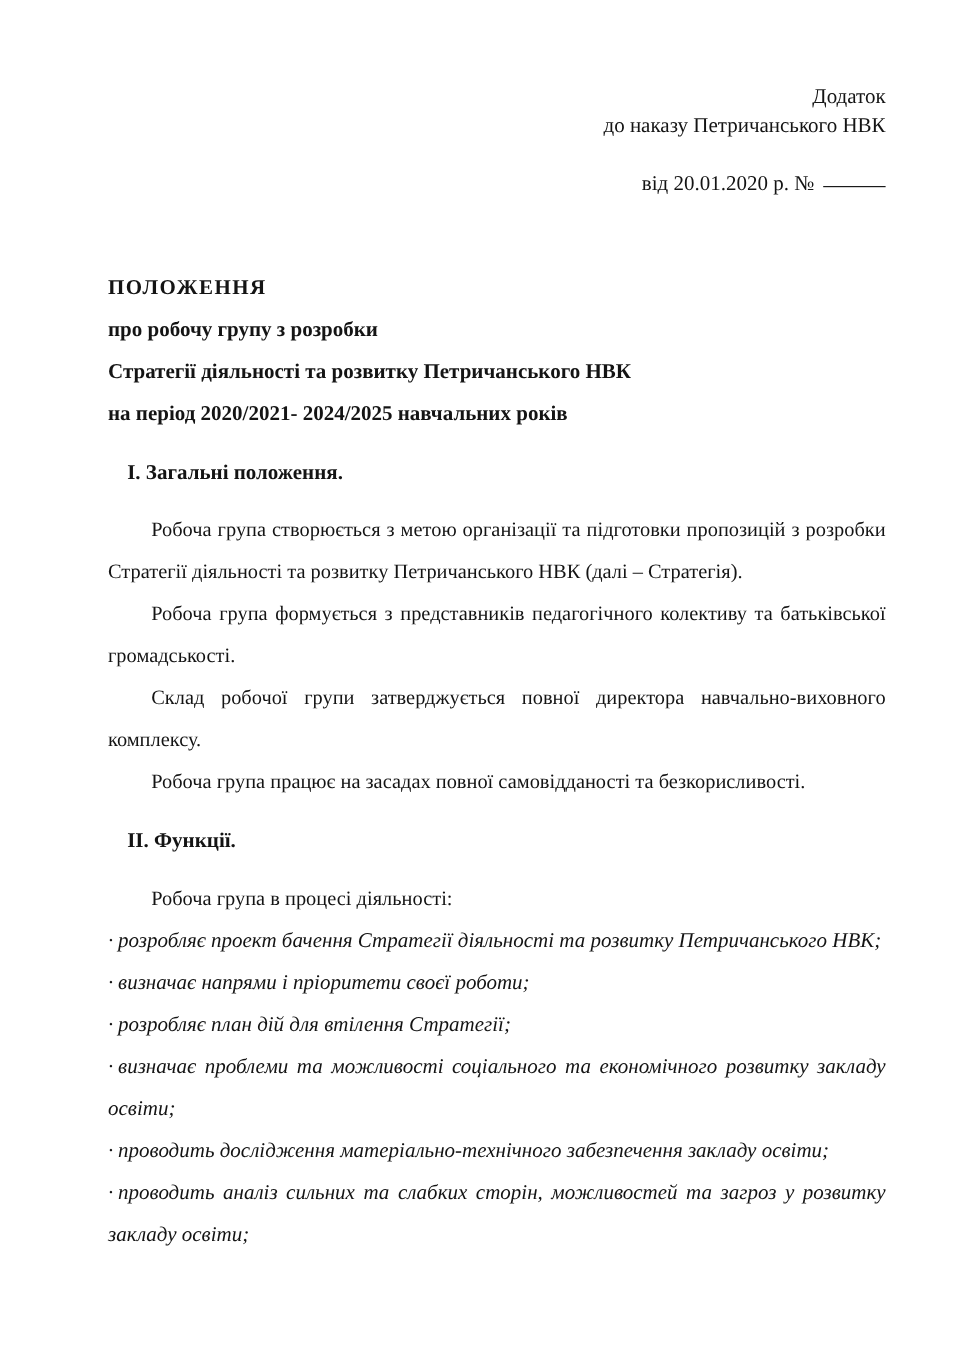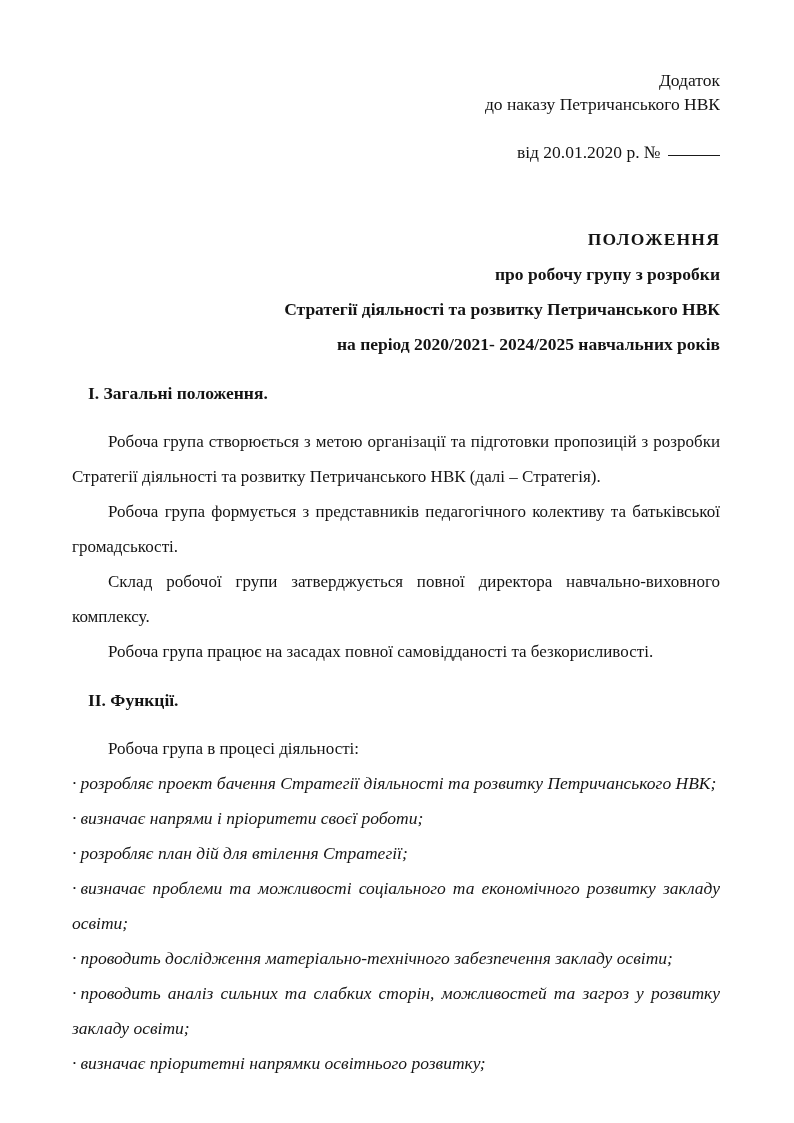--- a/index.html
+++ b/index.html
@@ -13,21 +13,21 @@
     height: 1123px;
     font-family: "Liberation Serif", "DejaVu Serif", serif;
     color: #141414;
     -webkit-font-smoothing: antialiased;
   }
   .page {
     position: relative;
     width: 794px;
     height: 1123px;
     box-sizing: border-box;
-    padding: 68px 56px 0 72px;
+    padding: 68px 56px 0 90px;
     background: #ffffff;
   }
   .content {
     width: 648px;
   }
 
   
   .doc-header {
     text-align: right;
     font-size: 17.5px;
@@ -41,21 +41,21 @@
   .blank-rule {
     display: inline-block;
     border-bottom: 1.3px solid #1a1a1a;
     width: 52px;
     vertical-align: 2px;
     margin-left: 3px;
   }
 
   
   .title-block {
-    text-align: right;
+    text-align: left;
     font-weight: bold;
     font-size: 17.5px;
     line-height: 35px;
     margin: 0 0 3px 0;
   }
   .title-block .tline {
     display: block;
   }
   .title-block .tline.main {
     letter-spacing: 1.2px;
@@ -150,19 +150,16 @@
       </li>
       <li class="bullet-item">
         <span class="dot">·</span><span>визначає проблеми та можливості соціального та економічного розвитку закладу освіти;</span>
       </li>
       <li class="bullet-item no-justify">
         <span class="dot">·</span><span>проводить дослідження матеріально-технічного забезпечення закладу освіти;</span>
       </li>
       <li class="bullet-item">
         <span class="dot">·</span><span>проводить аналіз сильних та слабких сторін, можливостей та загроз у розвитку закладу освіти;</span>
       </li>
-      <li class="bullet-item no-justify">
-        <span class="dot">·</span><span>визначає пріоритетні напрямки освітнього розвитку;</span>
-      </li>
     </ul>
 
   </div>
 </div>
 
 </body></html>

